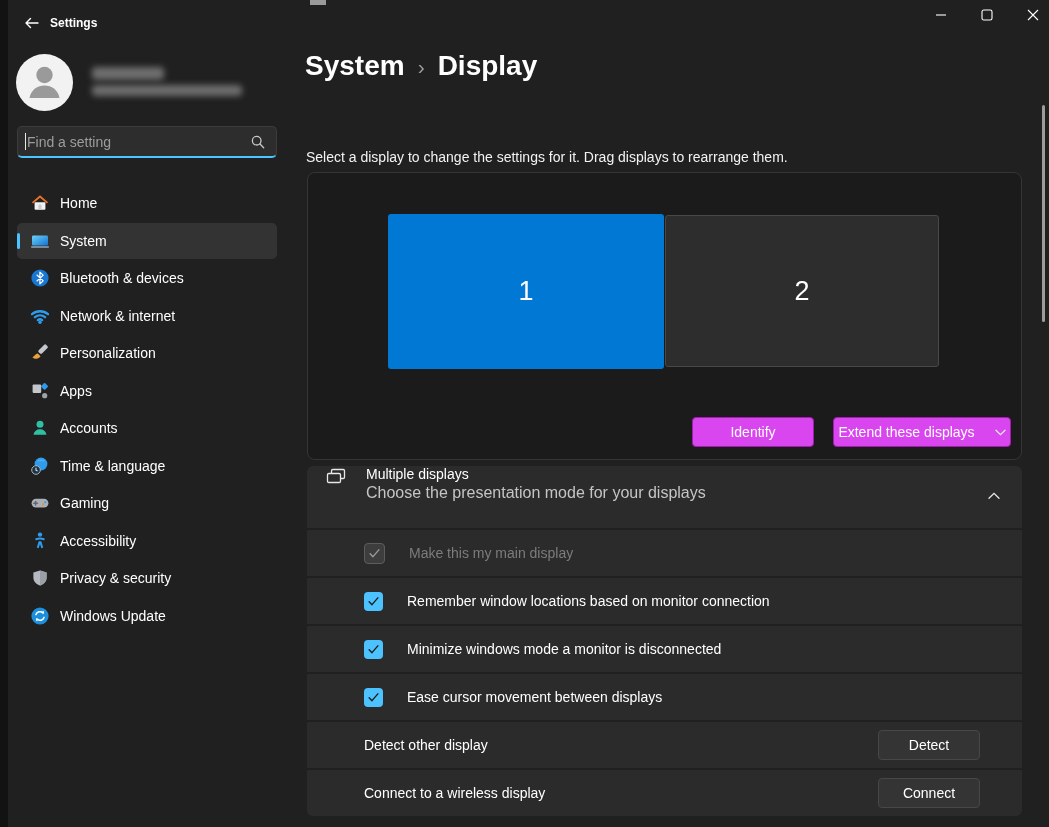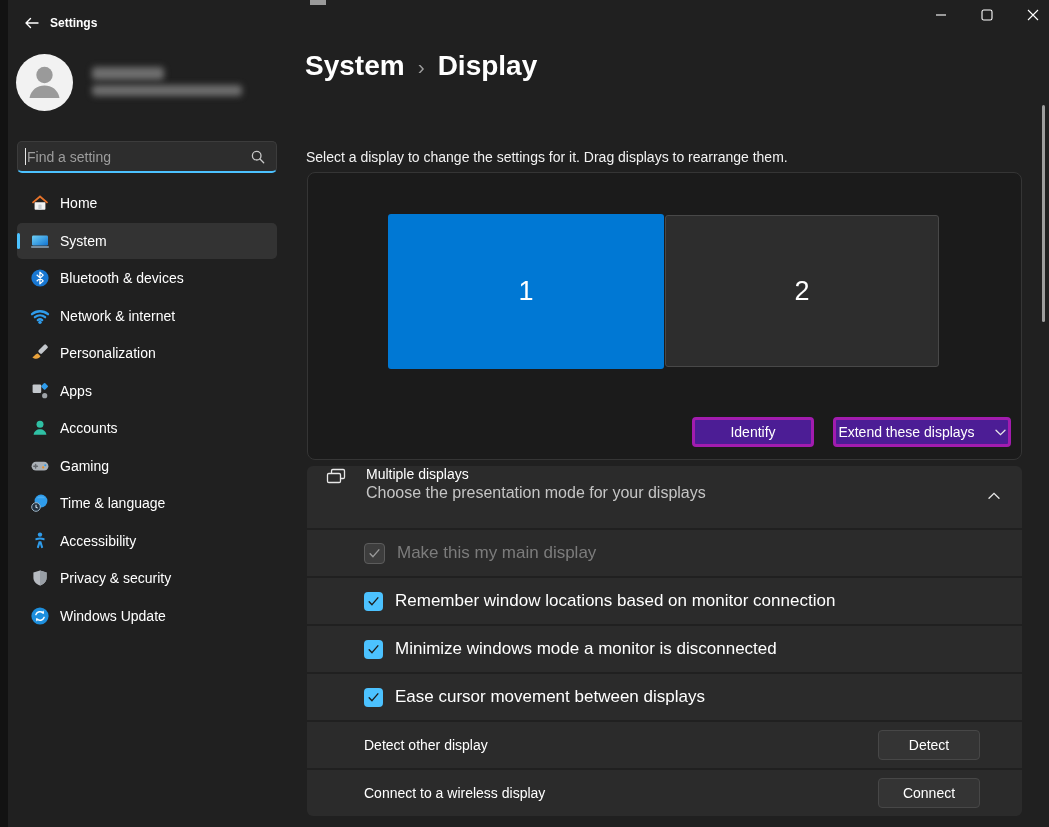--- a/index.html
+++ b/index.html
@@ -13,21 +13,21 @@
   .app-label{position:absolute;left:42px;top:16px;font-size:12px;font-weight:700;color:#fff;}
   .win-controls{position:absolute;right:0;top:0;display:flex;}
   .win-btn{width:46px;height:30px;display:flex;align-items:center;justify-content:center;}
 
   
   .avatar{position:absolute;left:8px;top:54px;width:57px;height:57px;border-radius:50%;background:#f2f2f2;display:flex;align-items:center;justify-content:center;overflow:hidden;}
   .redact{position:absolute;background:#6e6e6e;border-radius:4px;filter:blur(3px);}
   .redact.name{left:84px;top:67px;width:72px;height:13px;}
   .redact.email{left:84px;top:85px;width:150px;height:11px;}
 
-  .search-box{position:absolute;left:9px;top:141px;width:260px;height:32px;background:#2d2d2d;
+  .search-box{position:absolute;left:9px;top:126px;width:260px;height:32px;background:#2d2d2d;
               border:1px solid #3c3c3c;border-bottom:2px solid #4cc2ff;border-radius:5px;box-sizing:border-box;display:flex;align-items:center;}
   .search-box input{flex:1;background:transparent;border:none;outline:none;color:#fff;font-size:14px;
                     font-family:"Liberation Sans","DejaVu Sans",sans-serif;padding:0 0 0 9px;}
   .search-box input::placeholder{color:#9d9d9d;}
   .caret{position:absolute;left:7px;top:6px;width:1px;height:17px;background:#e8e8e8;}
   .search-ic{margin-right:10px;display:flex;}
 
   .nav{position:absolute;left:9px;top:185px;width:260px;display:flex;flex-direction:column;gap:1.5px;}
   .nav-item{position:relative;height:36px;display:flex;align-items:center;padding-left:13px;border-radius:5px;box-sizing:border-box;}
   .nav-item.selected{background:#333333;}
@@ -38,38 +38,38 @@
   
   .breadcrumb{position:absolute;left:297px;top:50px;display:flex;align-items:center;font-size:28px;font-weight:700;}
   .crumb-sep{margin:2px 13px 0 13px;font-size:21px;color:#9d9d9d;font-weight:400;}
   .description{position:absolute;left:298px;top:149px;font-size:14px;color:#f2f2f2;}
 
   .display-panel{position:absolute;left:299px;top:172px;width:715px;height:288px;background:#1b1b1b;
                  border:1px solid #353535;border-radius:8px;box-sizing:border-box;}
   .monitor{position:absolute;display:flex;align-items:center;justify-content:center;font-size:27px;color:#fff;border-radius:3px;box-sizing:border-box;}
   .monitor.m1{left:80px;top:41px;width:276px;height:155px;background:#0078d4;}
   .monitor.m2{left:357px;top:42px;width:274px;height:152px;background:#2d2d2d;border:1px solid #484848;}
-  .btn{background:#4c1d95;border:3px solid #a21caf;border-radius:4px;color:#fff;font-size:14px;
+  .btn{background:#d946ef;border:1px solid #a21caf;border-radius:4px;color:#fff;font-size:14px;
        display:flex;align-items:center;justify-content:center;box-sizing:border-box;}
   .identify-btn{position:absolute;left:384px;top:244px;width:122px;height:30px;}
   .extend-btn{position:absolute;left:525px;top:244px;width:178px;height:30px;gap:20px;}
 
   .card{position:absolute;left:299px;width:715px;background:#2b2b2b;box-sizing:border-box;}
   .card.header{top:466px;height:62px;border-radius:6px 6px 0 0;display:flex;align-items:flex-start;}
   .hdr-icon{margin-left:17px;display:flex;flex:none;}
   .hdr-text{margin-left:18px;display:flex;flex-direction:column;gap:2px;}
   .hdr-title{font-size:14px;color:#fff;}
   .hdr-sub{font-size:16px;color:#c5c5c5;}
   .hdr-chevron{position:absolute;right:22px;top:26px;display:flex;}
 
   .row{position:absolute;left:299px;width:715px;height:46px;background:#2b2b2b;display:flex;align-items:center;box-sizing:border-box;padding-left:57px;}
   .row.last{border-radius:0 0 6px 6px;}
   .cb{width:19px;height:19px;border-radius:4px;background:#4cc2ff;display:flex;align-items:center;justify-content:center;flex:none;}
   .cb.disabled{background:#3d3d3d;border:1px solid #5c5c5c;}
-  .cb-label{margin-left:12px;font-size:17px;color:#fff;}
+  .cb-label{margin-left:24px;font-size:14px;color:#fff;}
   .cb-label.disabled{color:#7c7c7c;}
   .row-label{font-size:14px;color:#fff;}
   .row-btn{position:absolute;right:42px;top:8px;width:102px;height:30px;background:#343434;border:1px solid #474747;}
 
   .scrollbar{position:absolute;left:1034px;top:105px;width:3px;height:217px;background:#9d9d9d;border-radius:2px;}
 </style>
 </head>
 <body>
 
 <div class="stage">
@@ -200,38 +200,38 @@
             <svg viewBox="0 0 20 20">
               <circle cx="10" cy="6.3" r="3.5" fill="#2fc0a4"></circle>
               <path d="M3.6 16.8c.5-3.6 3.3-5.5 6.4-5.5s5.9 1.9 6.4 5.5z" fill="#2fc0a4"></path>
             </svg>
           </span>
         <span class="nav-label">Accounts</span>
       </div>
       <div class="nav-item">
         <span class="nav-ic">
             <svg viewBox="0 0 20 20">
+              <circle cx="11" cy="8" r="6.4" fill="#2f9ceb"></circle>
+              <path d="M6.3 5.2a6.4 6.4 0 0 1 9.4 0z" fill="#61bdf7" opacity=".55"></path>
+              <circle cx="6" cy="14" r="4.3" fill="#223240" stroke="#9fb6c8" stroke-width="1"></circle>
+              <path d="M6 11.8v2.3l1.7 1" fill="none" stroke="#d7e7f4" stroke-width="1.1"></path>
+            </svg>
+          </span>
+        <span class="nav-label">Time &amp; language</span>
+      </div>
+      <div class="nav-item">
+        <span class="nav-ic">
+            <svg viewBox="0 0 20 20">
               <rect x="1.6" y="5.8" width="16.8" height="8.8" rx="4.4" fill="#aab0b6"></rect>
               <path d="M5.6 8.4v3.6M3.8 10.2h3.6" stroke="#63676c" stroke-width="1.5" stroke-linecap="round"></path>
               <circle cx="13.2" cy="11.4" r="1.05" fill="#e8902a"></circle>
               <circle cx="15.3" cy="9.2" r="1.05" fill="#2f9ceb"></circle>
             </svg>
           </span>
         <span class="nav-label">Gaming</span>
-      </div>
-      <div class="nav-item">
-        <span class="nav-ic">
-            <svg viewBox="0 0 20 20">
-              <circle cx="11" cy="8" r="6.4" fill="#2f9ceb"></circle>
-              <path d="M6.3 5.2a6.4 6.4 0 0 1 9.4 0z" fill="#61bdf7" opacity=".55"></path>
-              <circle cx="6" cy="14" r="4.3" fill="#223240" stroke="#9fb6c8" stroke-width="1"></circle>
-              <path d="M6 11.8v2.3l1.7 1" fill="none" stroke="#d7e7f4" stroke-width="1.1"></path>
-            </svg>
-          </span>
-        <span class="nav-label">Time &amp; language</span>
       </div>
       <div class="nav-item">
         <span class="nav-ic">
             <svg viewBox="0 0 20 20" fill="#2f9ceb">
               <circle cx="10" cy="3.6" r="2.2"></circle>
               <path d="M10 6.4c-2.8 0-4.8 1.2-4.8 1.2l.6 1.8S7.6 8.6 10 8.6s4.2.8 4.2.8l.6-1.8S12.8 6.4 10 6.4zM8.7 10.2l-1.9 6.4 1.9.6 1.3-4.3 1.3 4.3 1.9-.6-1.9-6.4z"></path>
             </svg>
           </span>
         <span class="nav-label">Accessibility</span>
       </div>

